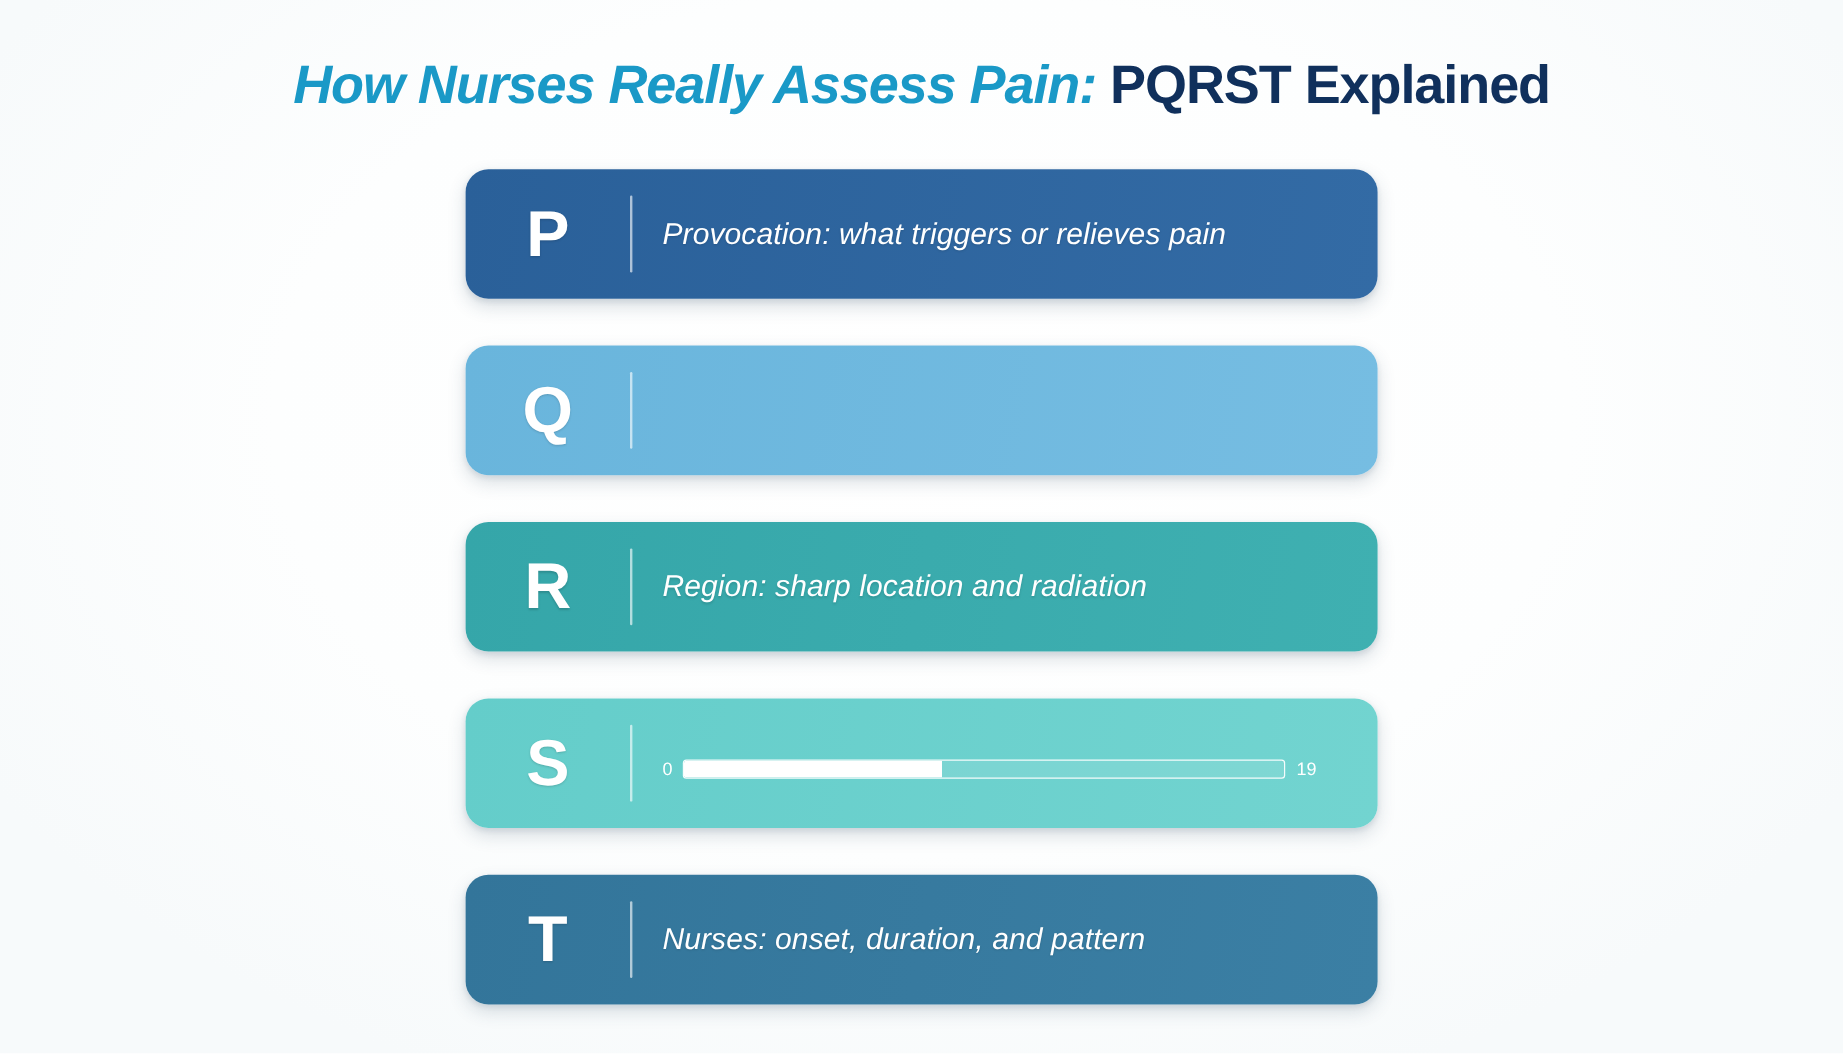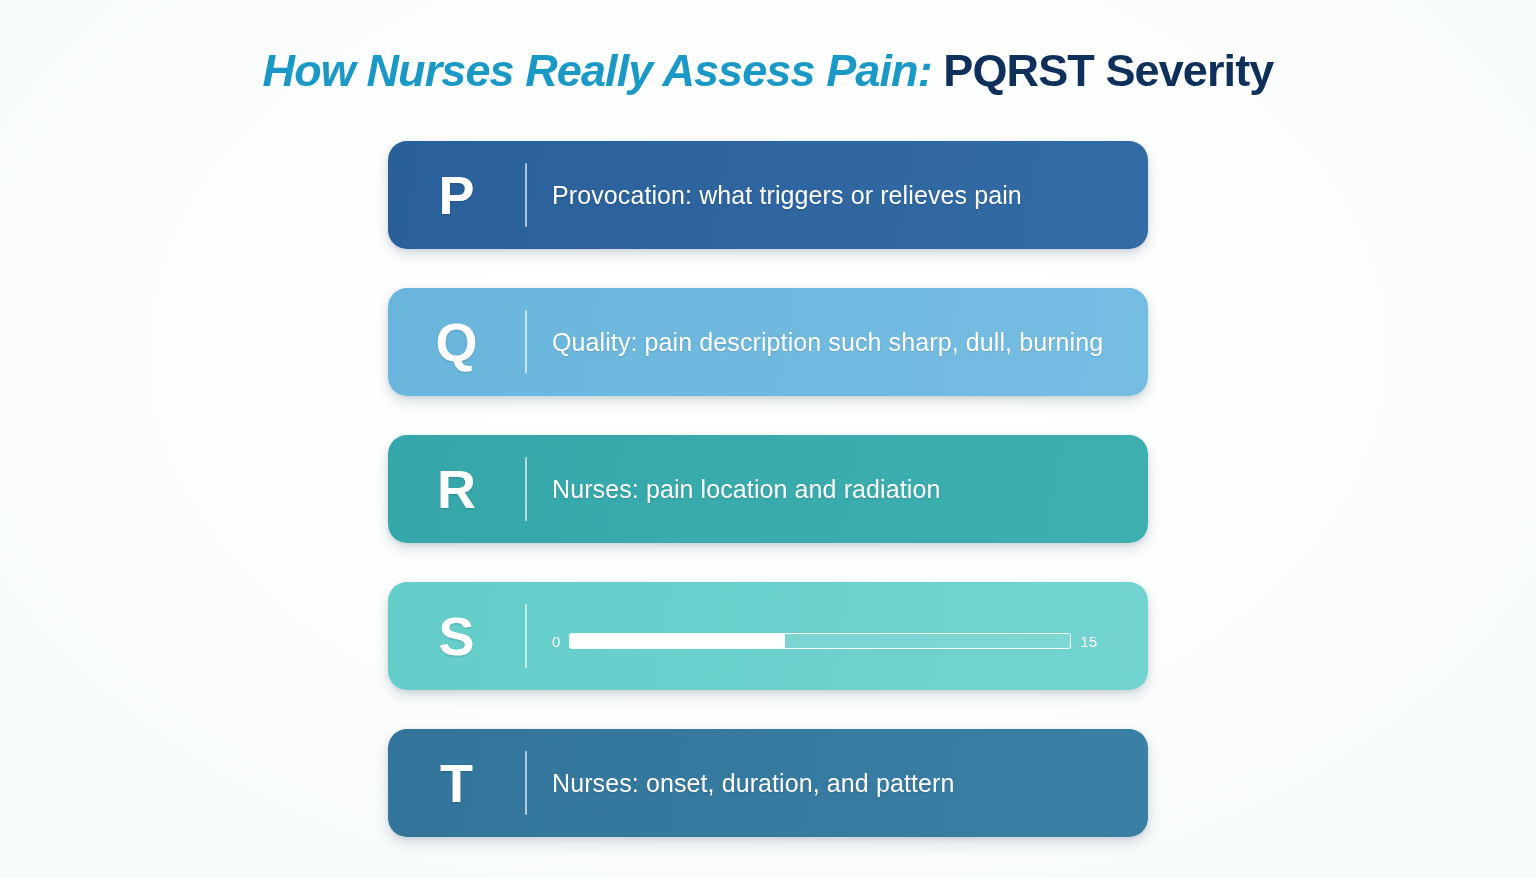--- a/index.html
+++ b/index.html
@@ -87,20 +87,21 @@
     padding-left: 25px;
     padding-right: 30px;
   }
   .card-text {
     color: #ffffff;
     font-size: 25px;
     font-weight: normal;
     line-height: 1.32;
     letter-spacing: 0.1px;
     text-shadow: 0 1px 2px rgba(0,0,0,0.13);
+    font-style: italic;
   }
 
   
   .slider-row {
     display: flex;
     align-items: center;
     margin-top: 10px;
     width: 545px;
   }
   .slider-min, .slider-max {
@@ -123,67 +124,64 @@
     height: 100%;
     background: #ffffff;
   }
 </style>
 </head>
 <body>
 
 <div class="canvas">
 
   <div class="title">
-    <span class="title-a" style="color: rgb(26, 153, 199);">How Nurses Really Assess Pain:</span><span>&nbsp;</span><span class="title-b" style="color: rgb(16, 48, 92);">PQRST Severity</span>
+    <span class="title-a" style="color: rgb(26, 153, 199);">How Nurses Really Assess Pain:</span><span>&nbsp;</span><span class="title-b" style="color: rgb(16, 48, 92);">PQRST Explained</span>
   </div>
 
   <div class="cards">
 
     <div class="card" style="background: linear-gradient(100deg, rgb(42, 96, 153) 0%, rgb(51, 107, 165) 100%);">
       <div class="card-letter-zone">
         <span class="card-letter">P</span>
       </div>
       <div class="divider"></div>
       <div class="card-body">
         <div class="card-text">Provocation: what triggers or relieves pain</div>
       </div>
     </div>
 
     <div class="card" style="background: linear-gradient(100deg, rgb(105, 181, 220) 0%, rgb(118, 189, 226) 100%);">
       <div class="card-letter-zone">
         <span class="card-letter">Q</span>
       </div>
       <div class="divider"></div>
-      <div class="card-body">
-        <div class="card-text">Quality: pain description such  sharp, dull, burning</div>
-      </div>
     </div>
 
     <div class="card" style="background: linear-gradient(100deg, rgb(53, 166, 169) 0%, rgb(63, 176, 177) 100%);">
       <div class="card-letter-zone">
         <span class="card-letter">R</span>
       </div>
       <div class="divider"></div>
       <div class="card-body">
-        <div class="card-text">Nurses: pain location and radiation</div>
+        <div class="card-text">Region: sharp location and radiation</div>
       </div>
     </div>
 
     <div class="card" style="background: linear-gradient(100deg, rgb(100, 205, 202) 0%, rgb(114, 212, 208) 100%);">
       <div class="card-letter-zone">
         <span class="card-letter">S</span>
       </div>
       <div class="divider"></div>
       <div class="card-body">
         <div class="slider-row">
           <span class="slider-min">0</span>
           <div class="slider-track">
             <div class="slider-fill" style="width: 43%;"></div>
           </div>
-          <span class="slider-max">15</span>
+          <span class="slider-max">19</span>
         </div>
       </div>
     </div>
 
     <div class="card" style="background: linear-gradient(100deg, rgb(51, 117, 154) 0%, rgb(59, 127, 164) 100%);">
       <div class="card-letter-zone">
         <span class="card-letter">T</span>
       </div>
       <div class="divider"></div>
       <div class="card-body">

